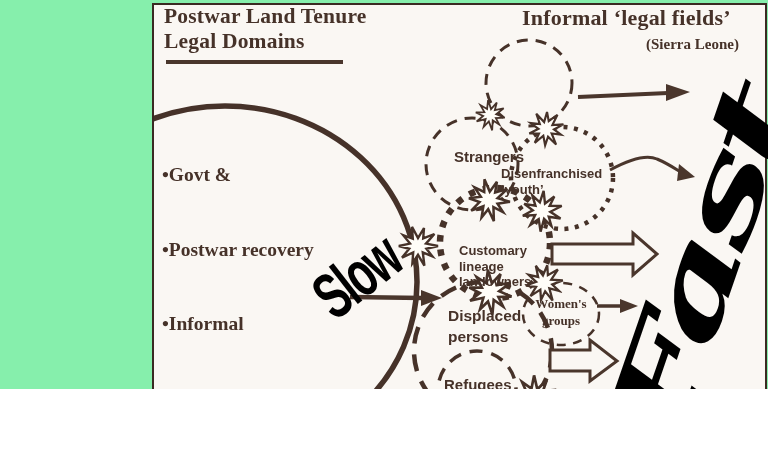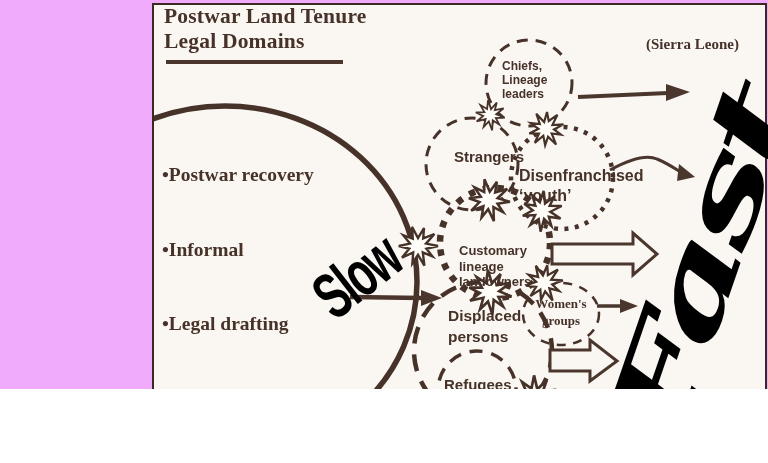--- a/index.html
+++ b/index.html
@@ -1,37 +1,37 @@
 <!DOCTYPE html>
 <html><head>
 <meta charset="utf-8">
 <style>
   :root{
     --ink:#463229;
     --panel-bg:#faf7f3;
   }
   html,body{margin:0;padding:0;background:#ffffff;}
-  .page{position:relative;width:768px;height:389px;background:#f0abfc;overflow:hidden;
+  .page{position:relative;width:768px;height:389px;background:#86efac;overflow:hidden;
         font-family:"Liberation Serif","DejaVu Serif",serif;}
   .panel{position:absolute;left:152px;top:3px;width:611px;height:454px;
          background:var(--panel-bg);border:2.5px solid #3a2a22;overflow:hidden;}
   svg.shapes{position:absolute;left:0;top:0;width:768px;height:463px;pointer-events:none;}
   .abs{position:absolute;white-space:pre-line;color:var(--ink);}
   .serif{font-family:"Liberation Serif","DejaVu Serif",serif;font-weight:bold;}
   .sans{font-family:"Liberation Sans","DejaVu Sans",sans-serif;font-weight:bold;}
   .title-left{left:164px;top:4px;font-size:21.5px;line-height:25px;letter-spacing:0.2px;}
   .divider{position:absolute;left:166px;top:60px;width:177px;height:3.5px;background:#4a362c;}
   .law-heading{left:164px;top:82px;font-size:22px;}
   .bullet-list{position:absolute;left:162px;top:113px;font-size:19.5px;line-height:24.9px;
                color:var(--ink);white-space:pre;}
   .r-title{left:522px;top:5px;font-size:22px;letter-spacing:0.2px;}
   .r-subtitle{left:646px;top:36px;font-size:15px;}
   .lbl-chiefs{left:502px;top:59px;font-size:12px;line-height:1.18;}
   .lbl-strangers{left:432px;top:148px;font-size:15px;margin-left:22px;}
-  .lbl-youth{left:519px;top:166px;font-size:16px;line-height:1.22;}
+  .lbl-youth{left:501px;top:166px;font-size:13px;line-height:1.22;}
   .lbl-customary{left:459px;top:225px;font-size:13px;line-height:1.2;margin-top:18px;}
   .lbl-displaced{left:448px;top:306px;font-size:15.5px;line-height:1.35;}
   .lbl-women{left:561px;top:296px;transform:translateX(-50%);text-align:center;
              font-size:13px;line-height:1.3;}
   .lbl-refugees{left:444px;top:376px;font-size:15px;}
   .lbl-excomb{left:521px;top:424px;font-size:12px;}
   .slow{left:357px;top:277px;transform:translate(-50%,-50%) rotate(-38deg) scale(1,1.55);
         font-family:"Liberation Sans","DejaVu Sans",sans-serif;font-weight:bold;
         font-size:42px;letter-spacing:-2px;color:#000;}
   .fast{left:700px;top:265px;transform:translate(-50%,-50%) rotate(-71deg) scale(1.55,0.95);
@@ -103,37 +103,36 @@
         <path class="stroke" stroke-width="3.5" stroke-dasharray="0.5 7.5" stroke-linecap="round" d="M573,399 C598,385 618,393 629,414 C635,425 639,438 641,448"></path>
         <polyline class="stroke" stroke-width="2.5" points="629,443 642,452 645,437"></polyline>
       </g>
     </g>
   </svg>
 
   <div class="abs serif title-left">Postwar Land Tenure
 Legal Domains</div>
   <div class="divider"></div>
   <div class="bullet-list serif">
+    <div>•Govt &amp;</div>
     <div>•Postwar recovery</div>
     <div>•Informal</div>
     <div>•Legal drafting</div>
     
     
     
     
     
     
     
   </div>
 
+  <div class="abs serif r-title">Informal ‘legal fields’</div>
   <div class="abs serif r-subtitle">(Sierra Leone)</div>
 
-  <div class="abs sans lbl-chiefs">Chiefs,
-Lineage
-leaders</div>
   <div class="abs sans lbl-strangers">Strangers</div>
   <div class="abs sans lbl-youth">Disenfranchised
 ‘youth’</div>
   <div class="abs sans lbl-customary">Customary
 lineage
 landowners</div>
   <div class="abs sans lbl-displaced">Displaced
 persons</div>
   <div class="abs serif lbl-women">Women's
 groups</div>

